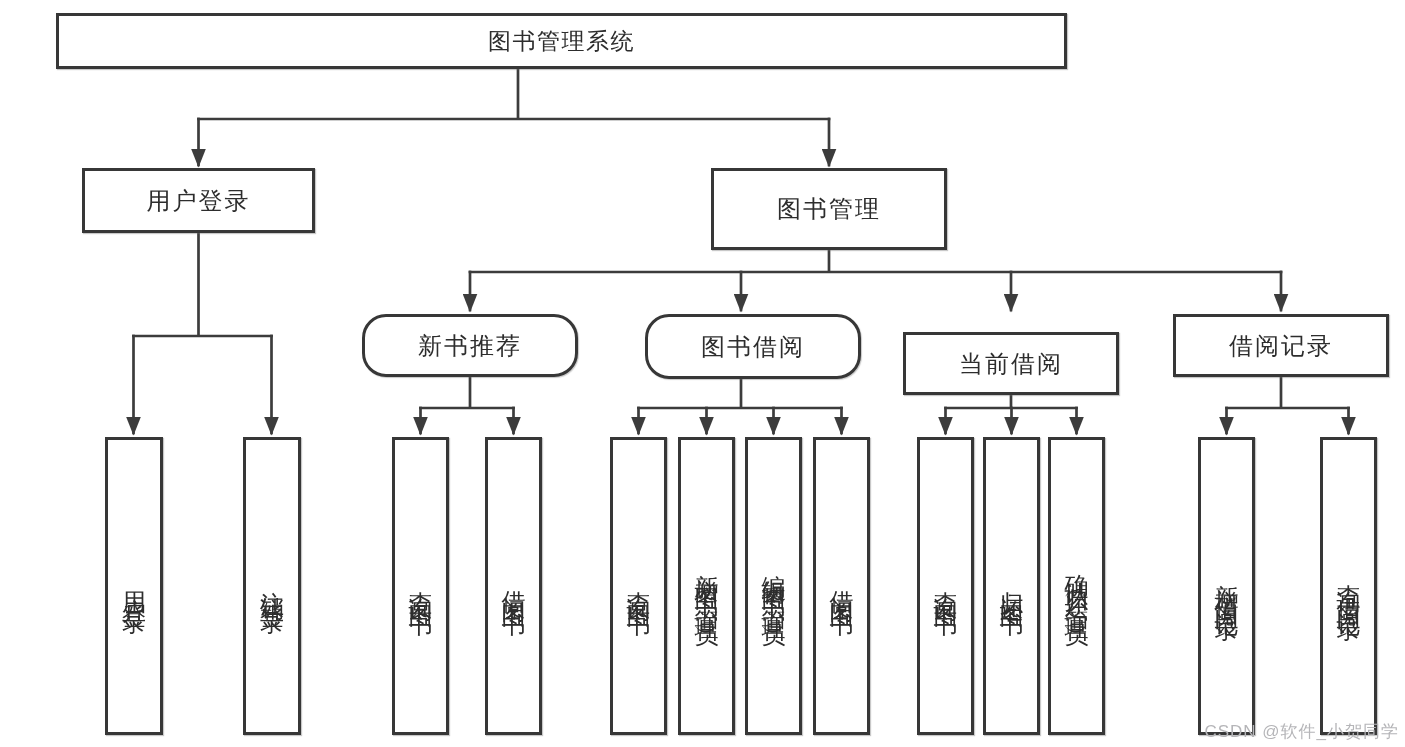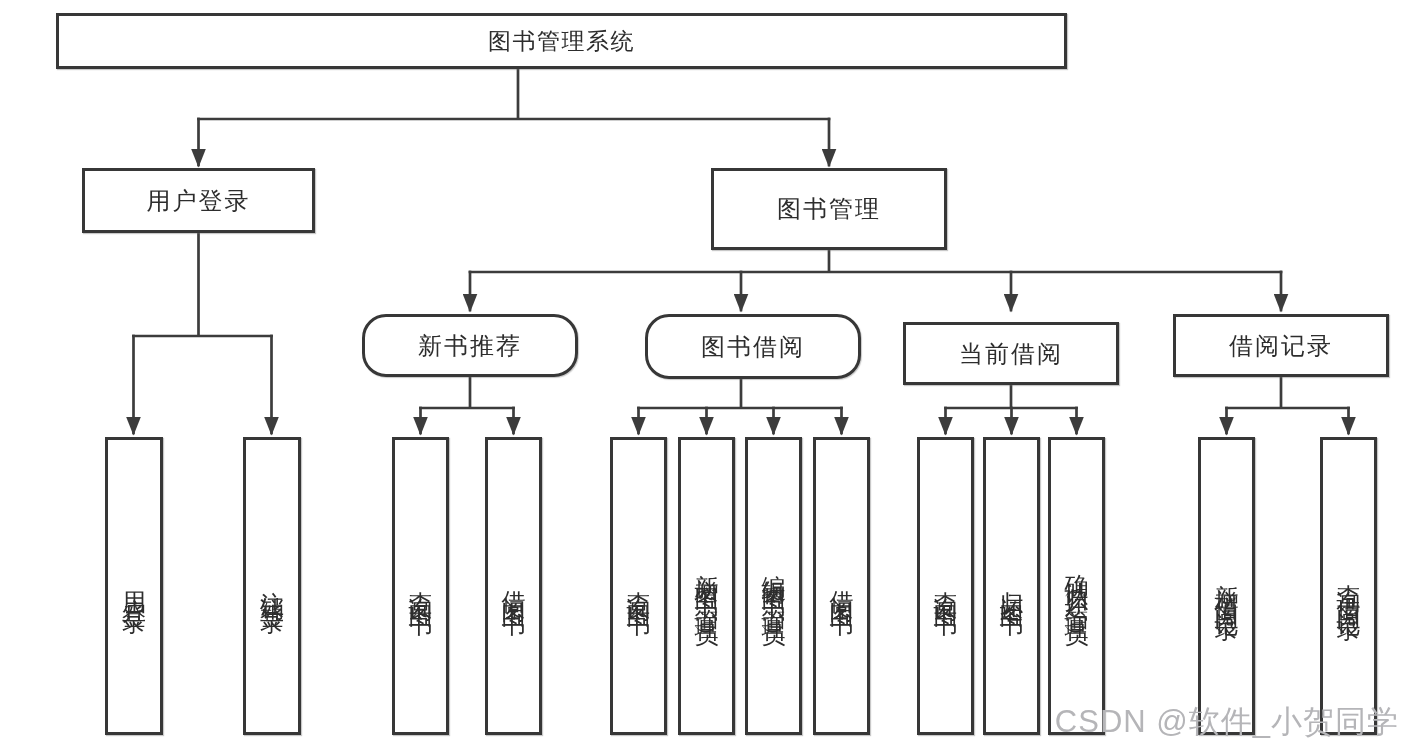--- a/index.html
+++ b/index.html
@@ -32,21 +32,21 @@
     writing-mode:vertical-rl;
     text-orientation:mixed;
     font-size:24px;
     letter-spacing:7px;
     color:#2d2d2d;
     line-height:1;
   }
   #watermark{
     position:absolute;
     right:6px;bottom:4px;
-    font-size:31px;
+    font-size:17px;
     color:#b5b5b8;
     letter-spacing:1px;
     white-space:nowrap;
   }
 </style>
 </head>
 <body>
 
 <div id="canvas">
 
@@ -103,21 +103,21 @@
   <div class="box" style="left:711px;top:168px;width:236px;height:82px;">
     <span>图书管理</span>
   </div>
 
   <div class="box" style="left:362px;top:314px;width:216px;height:63px;border-radius:24px;">
     <span>新书推荐</span>
   </div>
   <div class="box" style="left:645px;top:314px;width:216px;height:65px;border-radius:24px;">
     <span>图书借阅</span>
   </div>
-  <div class="box" style="left:903px;top:322px;width:216px;height:63px;">
+  <div class="box" style="left:903px;top:332px;width:216px;height:63px;">
     <span>当前借阅</span>
   </div>
   <div class="box" style="left:1173px;top:314px;width:216px;height:63px;text-align:center;">
     <span>借阅记录</span>
   </div>
 
   <div class="vbox" style="left:105px;top:437px;width:58px;height:298px;">
     <span>用户登录</span>
   </div>
   <div class="vbox" style="left:243px;top:437px;width:58px;height:298px;">

